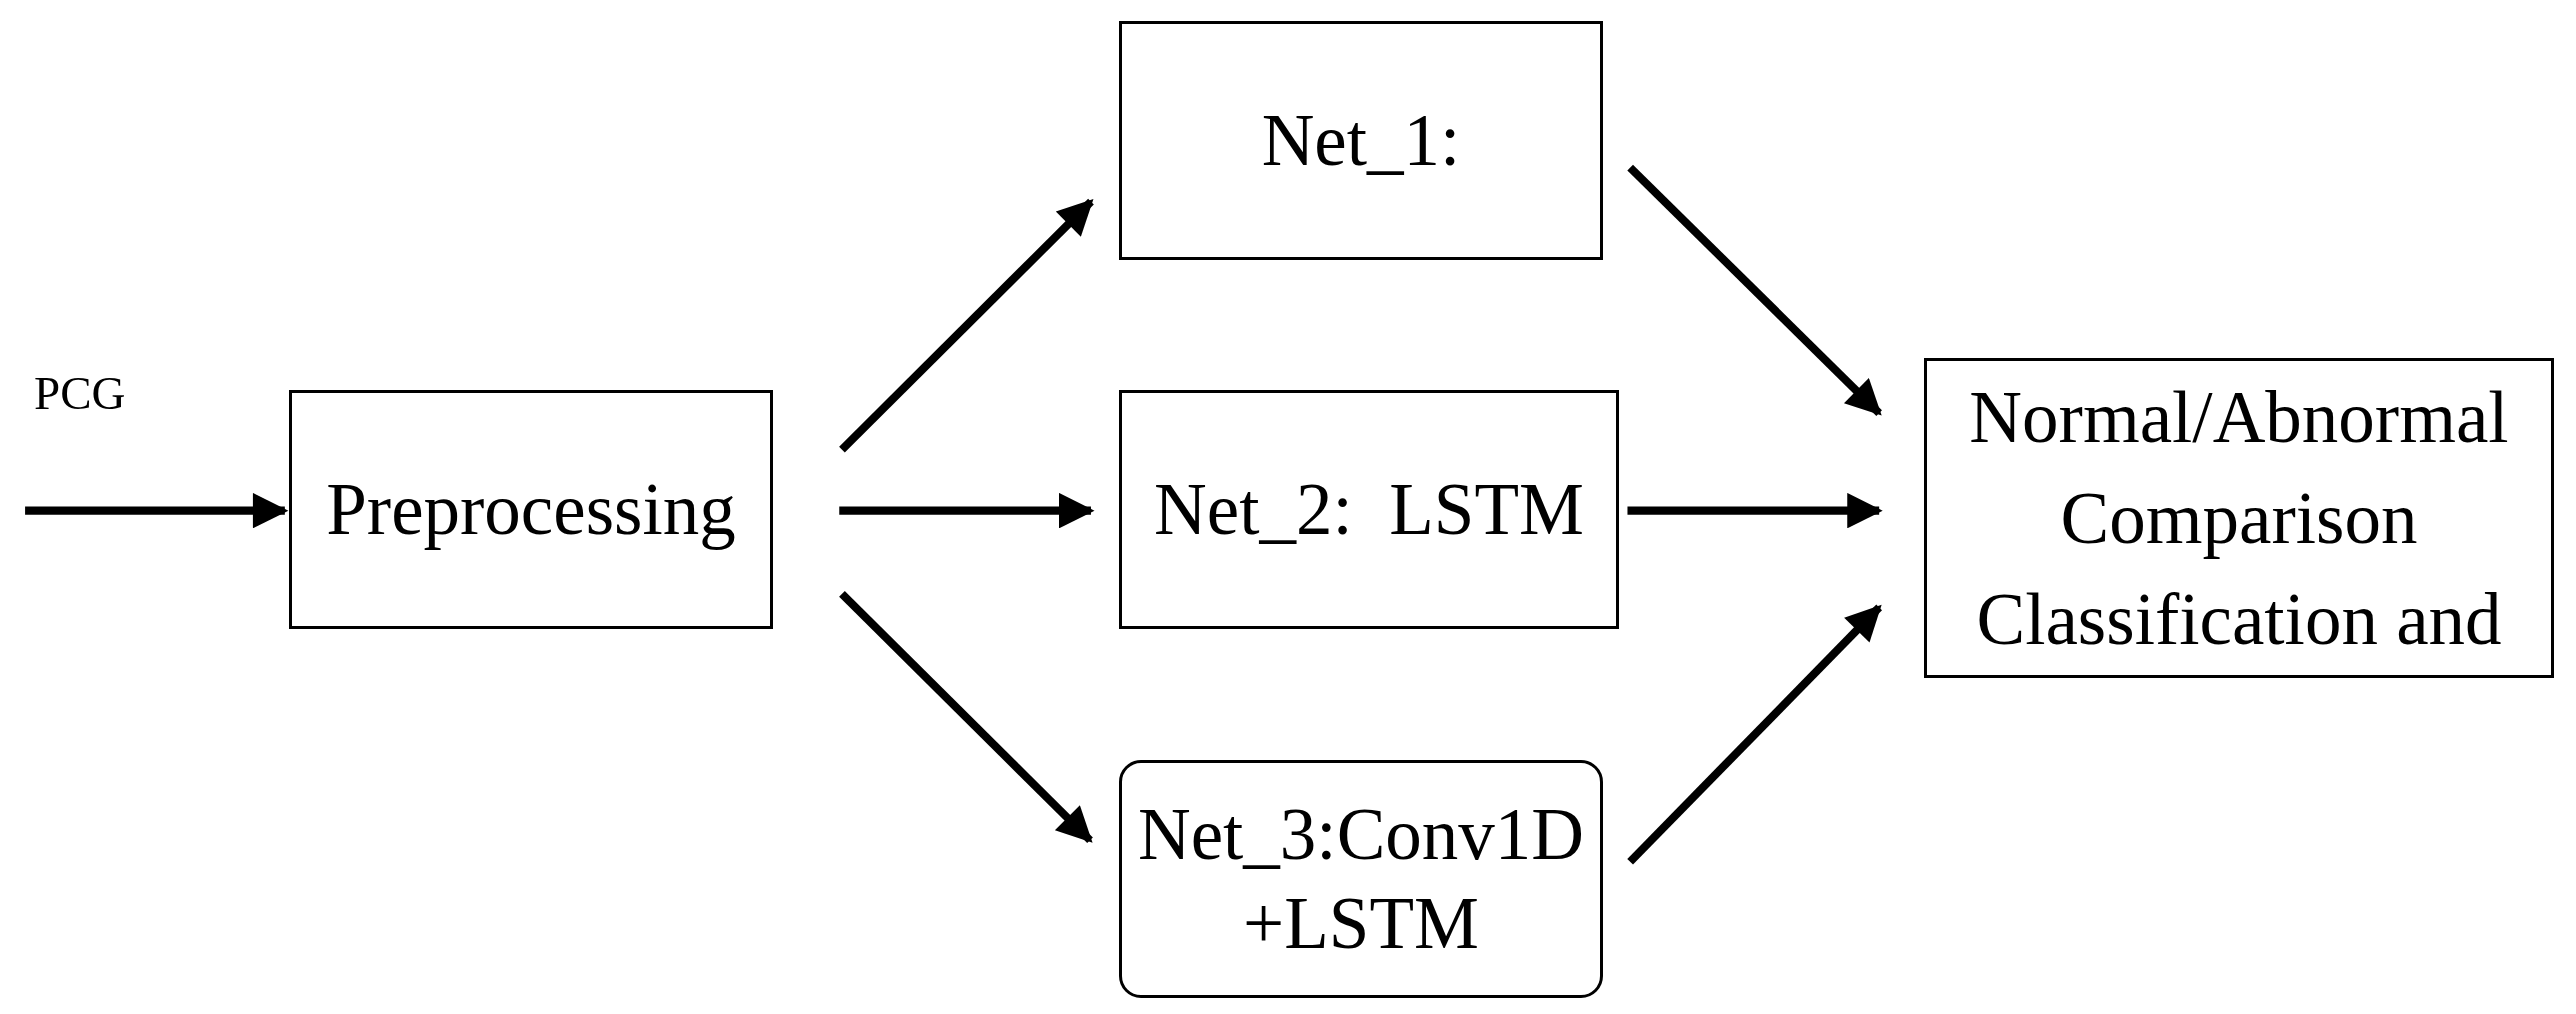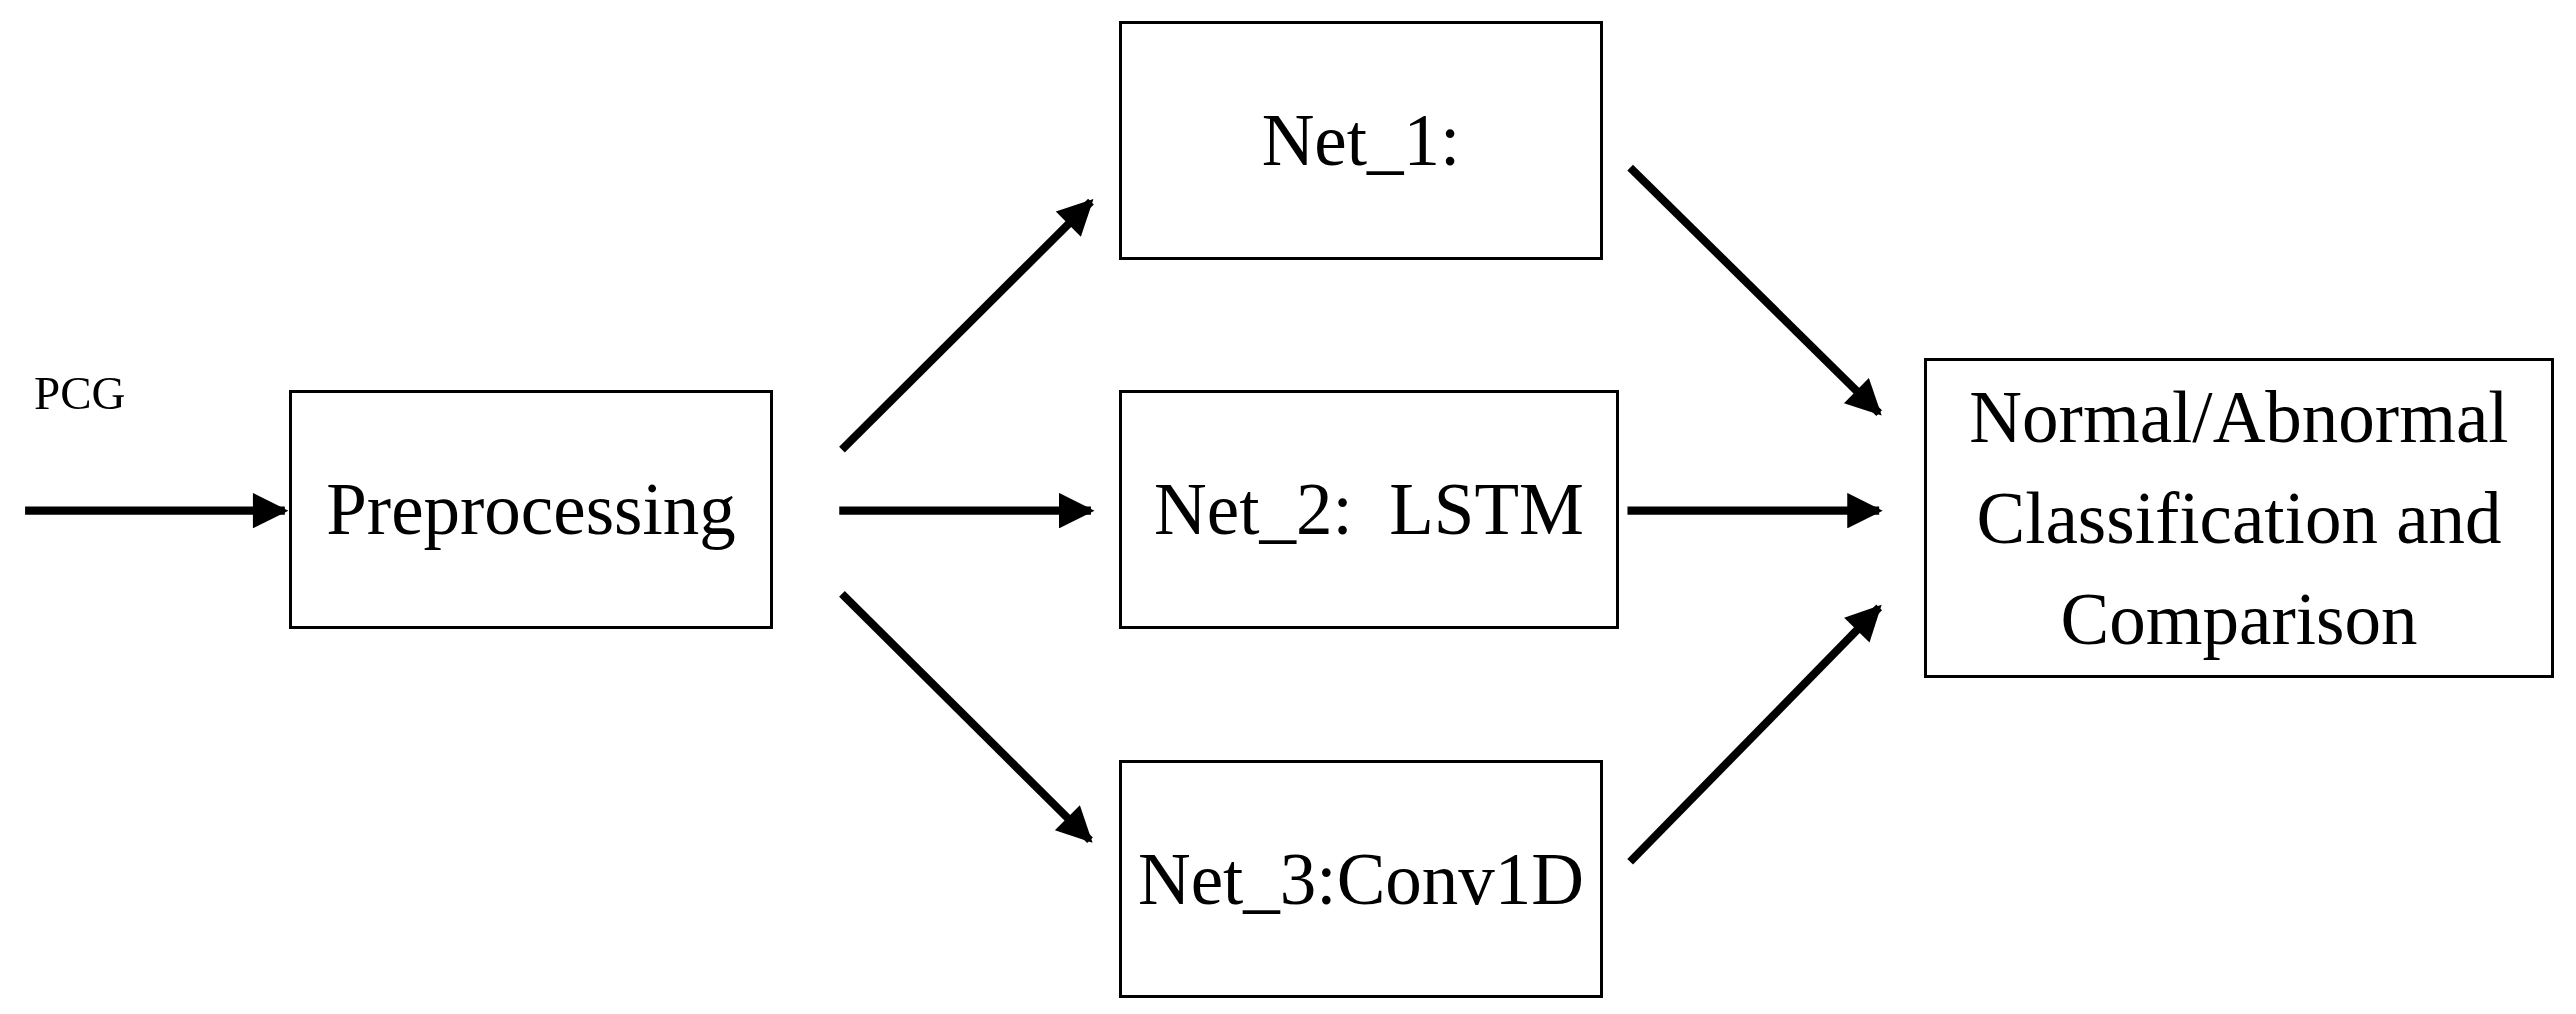--- a/index.html
+++ b/index.html
@@ -39,21 +39,21 @@
     text-align: center;
     font-size: 73px;
     line-height: 89px;
   }
   .box-line {
     white-space: pre-wrap;
   }
   .node-preprocessing { left: 289px;  top: 390px; width: 484px; height: 239px; }
   .node-net1          { left: 1119px; top: 20.6px;  width: 484px; height: 239px; }
   .node-net2          { left: 1119px; top: 390px; width: 500px; height: 239px; }
-  .node-net3          { left: 1119px; top: 760px; width: 484px; height: 238px; }
+  .node-net3          { left: 1119px; top: 760px; width: 484px; height: 238px; border-radius: 22px; }
   .node-output        { left: 1924px; top: 358px; width: 630px; height: 320px; gap: 12px; }
   .pcg-label {
     position: absolute;
     left: 34px;
     top: 356px;
     font-size: 47px;
     line-height: 75px;
     white-space: pre;
   }
 </style>
@@ -86,22 +86,23 @@
   <div class="box node-net1">
     <div class="box-line">Net_1:</div>
   </div>
 
   <div class="box node-net2">
     <div class="box-line">Net_2:  LSTM</div>
   </div>
 
   <div class="box node-net3">
     <div class="box-line">Net_3:Conv1D</div>
+    <div class="box-line">+LSTM</div>
   </div>
 
   <div class="box node-output">
     <div class="box-line">Normal/Abnormal</div>
+    <div class="box-line">Comparison</div>
     <div class="box-line">Classification and</div>
-    <div class="box-line">Comparison</div>
   </div>
 
 </div>
 
 
 </body></html>

